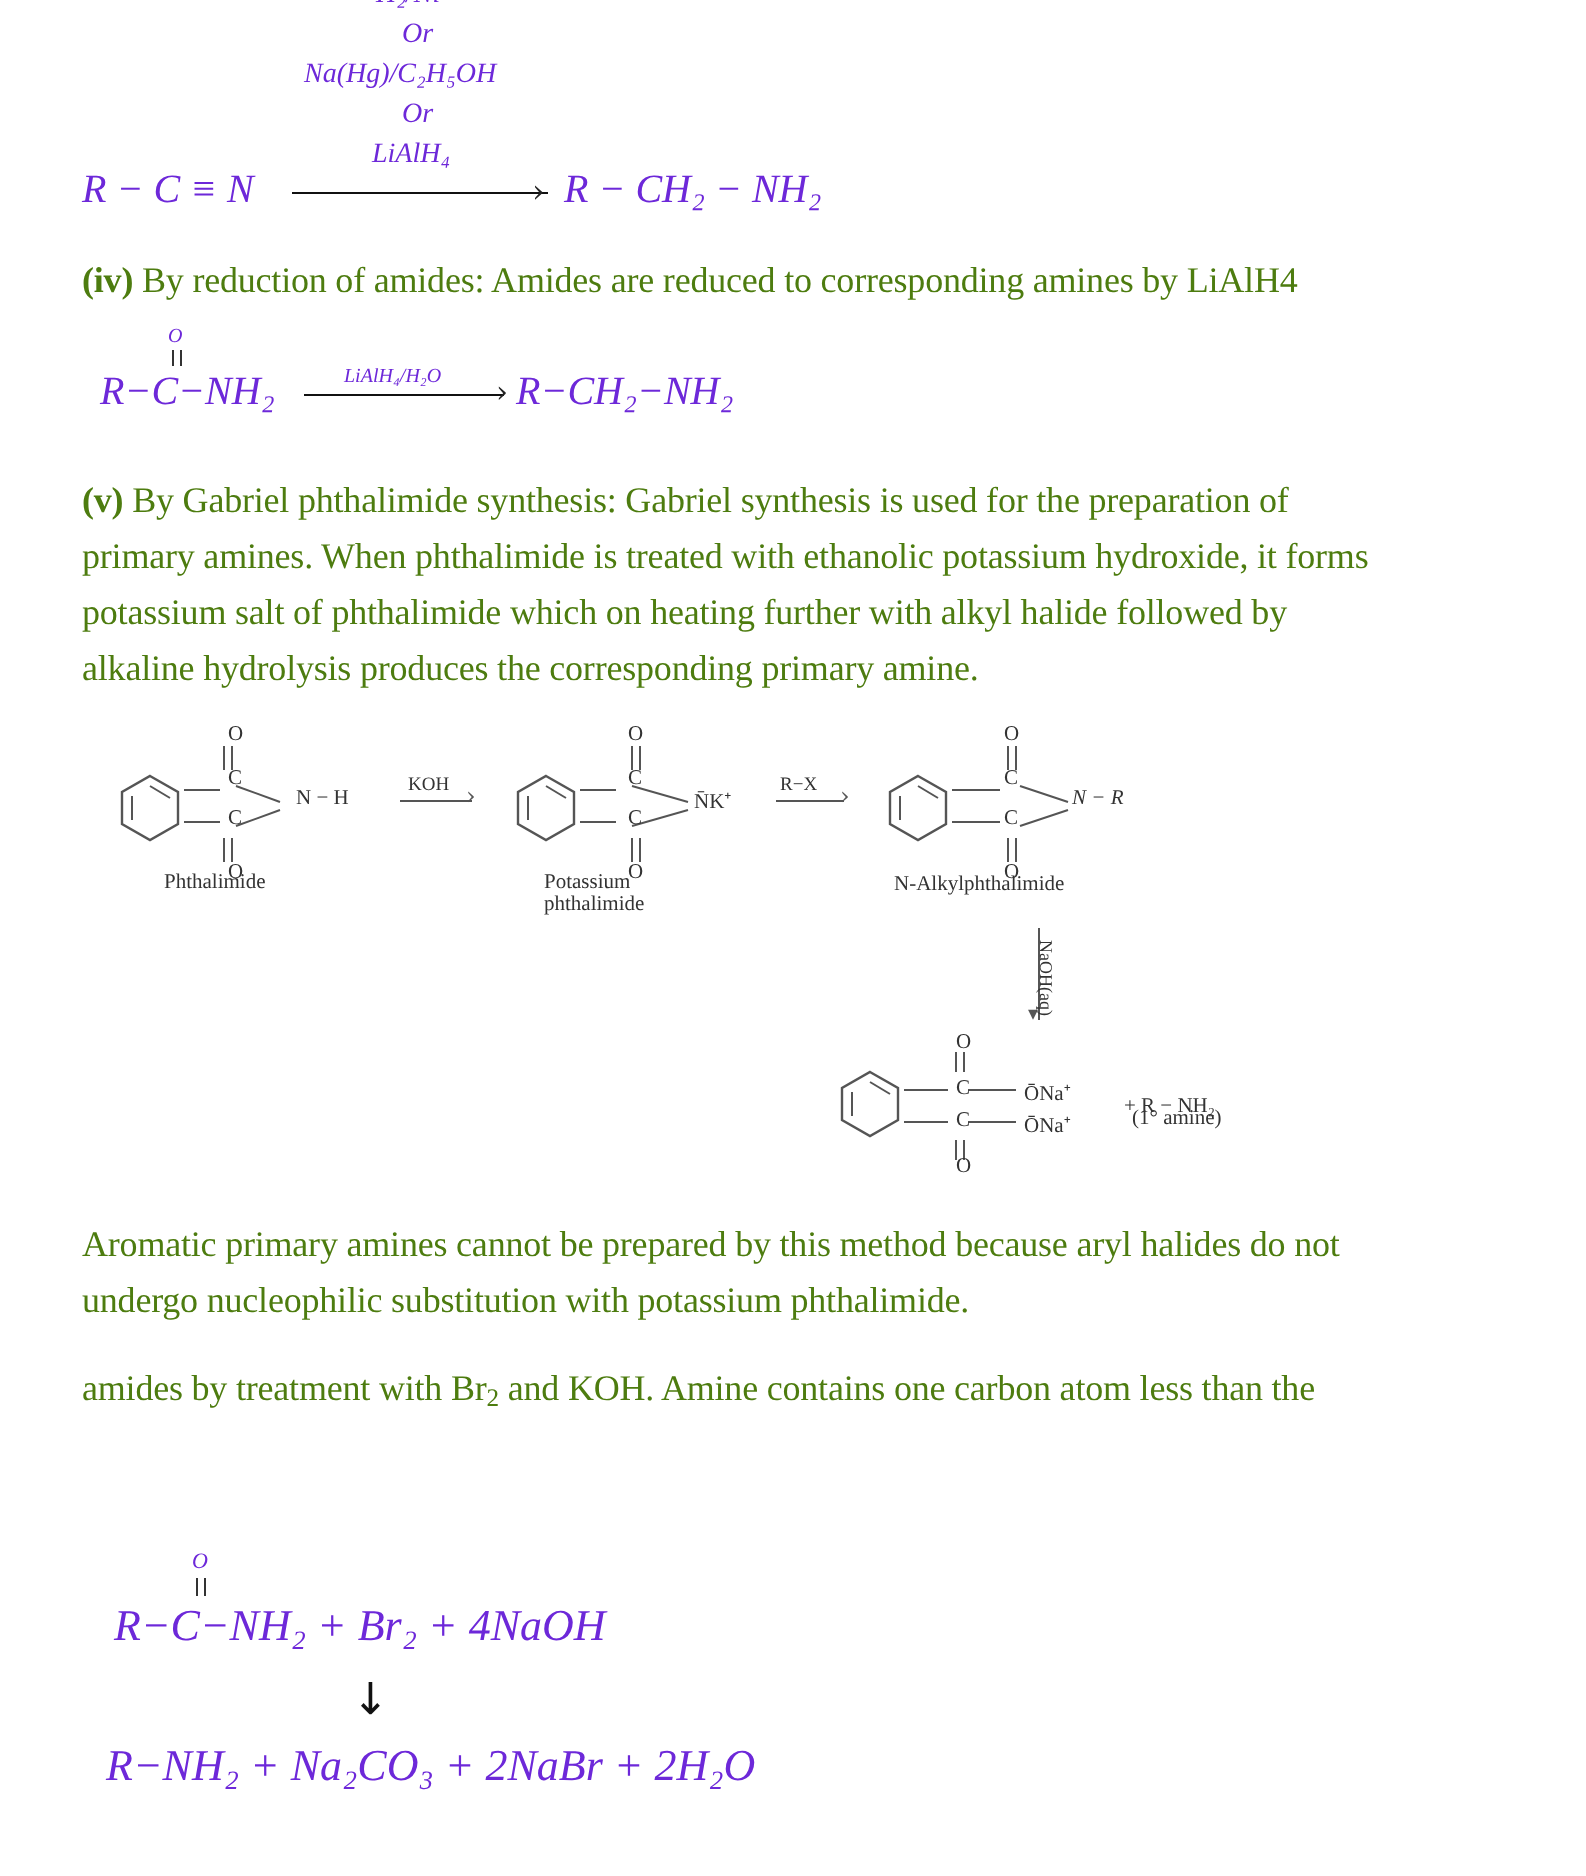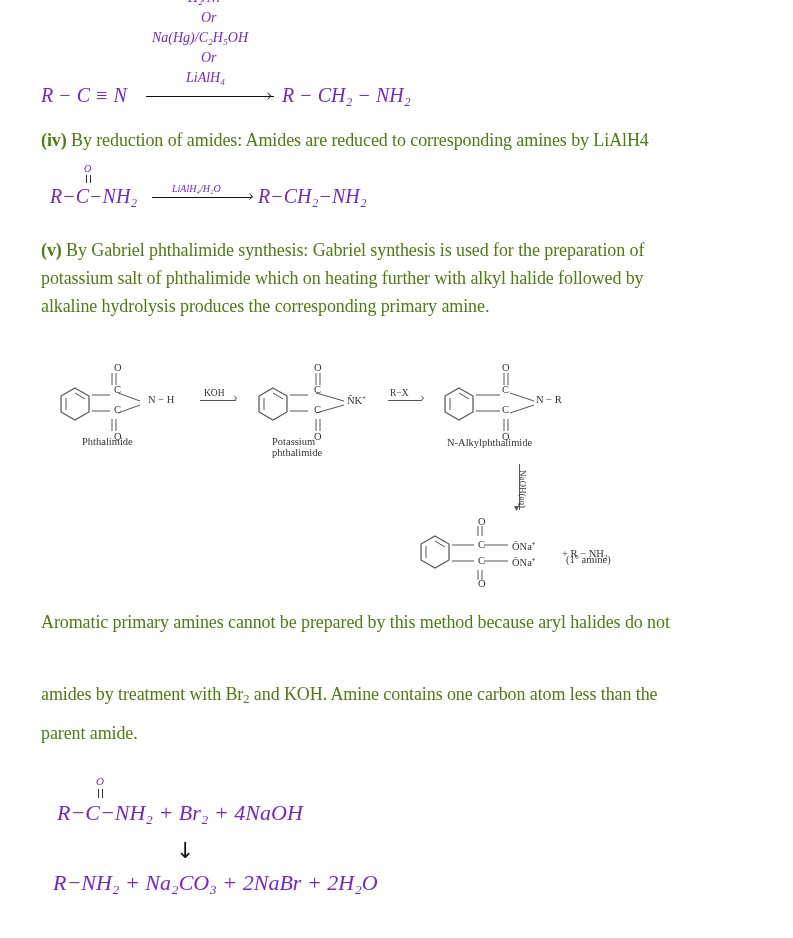--- a/index.html
+++ b/index.html
@@ -36,20 +36,21 @@
 <div class="abs eq" style="left:84px;top:163px;font-size:10px;">O</div>
 <div class="abs" style="left:86px;top:175px;width:3px;height:8px;border-left:1px solid #333;border-right:1px solid #333;"></div>
 <div class="abs eq" style="left:50px;top:185px;font-size:20px;">R−C−NH₂</div>
 <div class="abs eq" style="left:172px;top:183px;font-size:10px;text-align:center;">LiAlH₄/H₂O</div>
 <div class="arrowline" style="left:152px;top:197px;width:100px;"></div>
 <div class="abs arrowhead" style="left:248px;top:187px;font-size:15px;">›</div>
 <div class="abs eq" style="left:258px;top:185px;font-size:20px;">R−CH₂−NH₂</div>
 
 <div class="abs para" style="left:41px;top:236px;width:740px;">
   <div><b>(v)</b><span> By Gabriel phthalimide synthesis: Gabriel synthesis is used for the preparation of</span></div>
+  <div>primary amines. When phthalimide is treated with ethanolic potassium hydroxide, it forms</div>
   <div>potassium salt of phthalimide which on heating further with alkyl halide followed by</div>
   <div>alkaline hydrolysis produces the corresponding primary amine.</div>
 </div>
 
 <div class="chemimg" style="left:52px;top:358px;width:580px;height:240px;">
 
   <svg class="abs" style="left:6px;top:28px;" width="34" height="36" viewBox="0 0 34 36">
     <polygon points="17,2 31,10 31,26 17,34 3,26 3,10" fill="none" stroke="#555" stroke-width="1.2"></polygon>
     <polyline points="8,12 8,24" fill="none" stroke="#555" stroke-width="1"></polyline>
     <polyline points="17,7 27,13" fill="none" stroke="#555" stroke-width="1"></polyline>
@@ -116,21 +117,21 @@
       <line x1="34" y1="50" x2="58" y2="42" stroke="#555"></line>
     <line x1="28" y1="10" x2="28" y2="22" stroke="#555"></line>
       <line x1="32" y1="10" x2="32" y2="22" stroke="#555"></line>
     <line x1="28" y1="56" x2="28" y2="68" stroke="#555"></line>
       <line x1="32" y1="56" x2="32" y2="68" stroke="#555"></line>
   </svg>
   <div class="chemtxt" style="left:450px;top:4px;">O</div>
   <div class="chemtxt" style="left:450px;top:26px;">C</div>
   <div class="chemtxt" style="left:450px;top:46px;">C</div>
   <div class="chemtxt" style="left:450px;top:73px;">O</div>
-  <div class="chemtxt" style="left:484px;top:36px;">N − R</div>
+  <div class="chemtxt" style="left:484px;top:36px;font-style:italic;">N − R</div>
   <div class="chemlabel" style="left:395px;top:79px;width:125px;">N-Alkylphthalimide</div>
 
   <div class="abs" style="left:467px;top:106px;width:0;height:46px;border-left:1px solid #555;"></div>
   <div class="abs arrowhead" style="left:462px;top:144px;font-size:10px;color:#555;">▾</div>
   <div class="chemtxt" style="left:452px;top:126px;font-size:9px;transform:rotate(90deg);transform-origin:center;">NaOH(aq)</div>
 
   <svg class="abs" style="left:366px;top:176px;" width="34" height="36" viewBox="0 0 34 36">
     <polygon points="17,2 31,10 31,26 17,34 3,26 3,10" fill="none" stroke="#555" stroke-width="1.2"></polygon>
     <polyline points="8,12 8,24" fill="none" stroke="#555" stroke-width="1"></polyline>
     <polyline points="17,7 27,13" fill="none" stroke="#555" stroke-width="1"></polyline>
@@ -150,24 +151,24 @@
   <div class="chemtxt" style="left:426px;top:197px;">C</div>
   <div class="chemtxt" style="left:426px;top:220px;">O</div>
   <div class="chemtxt" style="left:460px;top:181px;">ŌNa⁺</div>
   <div class="chemtxt" style="left:460px;top:197px;">ŌNa⁺</div>
   <div class="chemtxt" style="left:510px;top:190px;">+ R − NH₂</div>
   <div class="chemtxt" style="left:514px;top:196px;">(1° amine)</div>
 </div>
 
 <div class="abs para" style="left:41px;top:608px;width:740px;">
   <div>Aromatic primary amines cannot be prepared by this method because aryl halides do not</div>
+  <div>undergo nucleophilic substitution with potassium phthalimide.</div>
 </div>
 
 <div class="abs para" style="left:41px;top:680px;width:740px;">
   <div><span>amides by treatment with Br</span><sub>2</sub><span> and KOH. Amine contains one carbon atom less than the</span></div>
-  <div style="margin-top:6px;">parent amide.</div>
 </div>
 
 <div class="abs eq" style="left:96px;top:775px;font-size:11px;">O</div>
 <div class="abs" style="left:98px;top:789px;width:3px;height:9px;border-left:1px solid #333;border-right:1px solid #333;"></div>
 <div class="abs eq" style="left:57px;top:800px;font-size:22px;">R−C−NH₂ + Br₂ + 4NaOH</div>
 <div class="abs" style="left:176px;top:838px;font-size:22px;font-family:'DejaVu Sans',sans-serif;color:#111;">↓</div>
 <div class="abs eq" style="left:53px;top:870px;font-size:22px;">R−NH₂ + Na₂CO₃ + 2NaBr + 2H₂O</div>
 
 </body></html>

